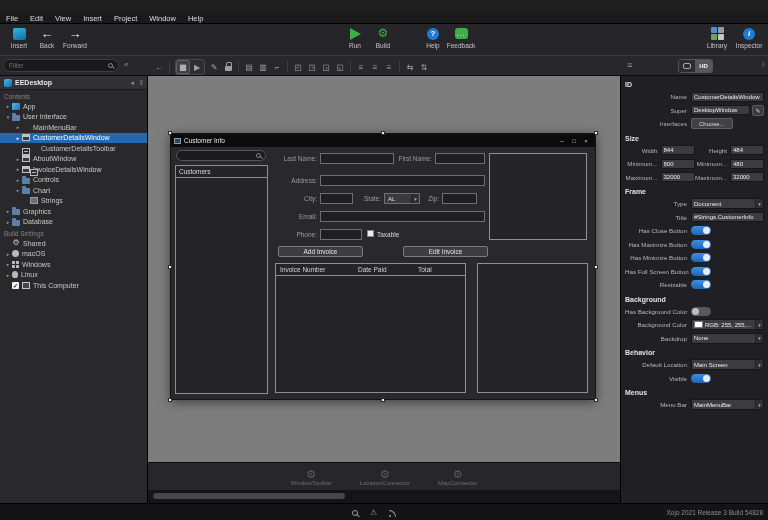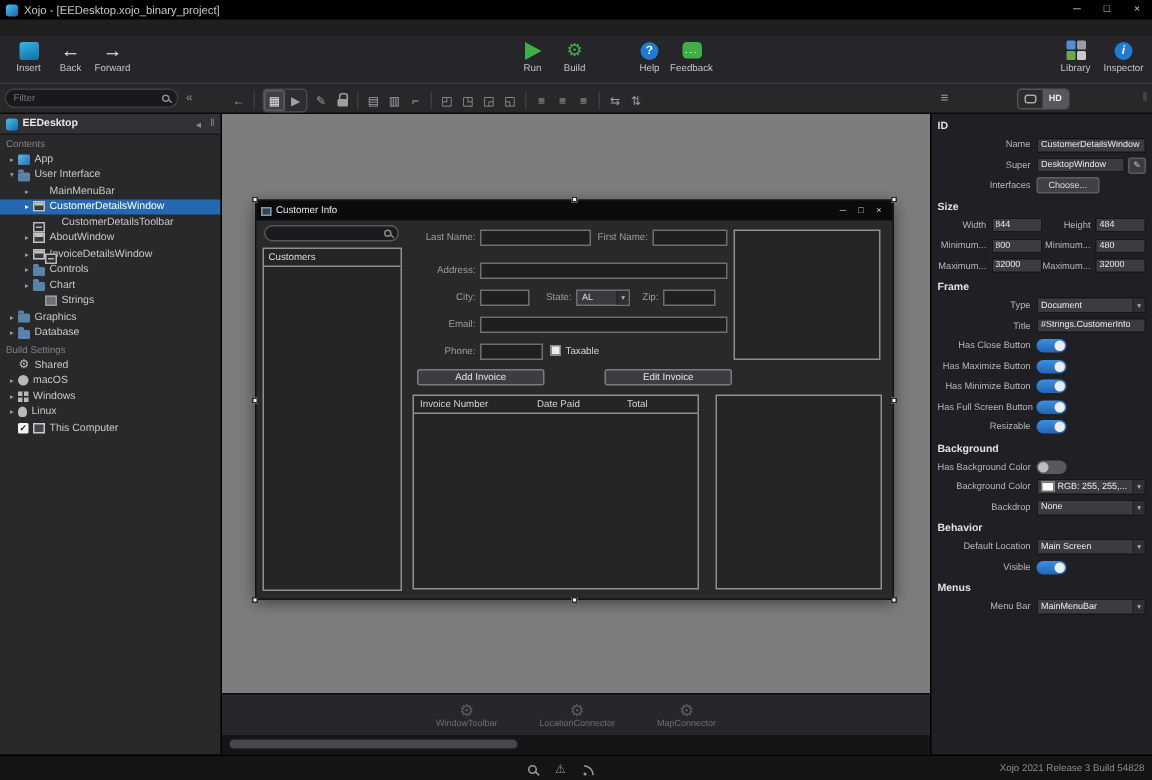--- a/index.html
+++ b/index.html
@@ -194,29 +194,30 @@
     border-radius:50%;background:#9a9a9a}
   .sbrss::after{content:"";position:absolute;left:0;bottom:0;width:6px;height:6px;
     border:1px solid #9a9a9a;border-left:none;border-bottom:none;border-radius:0 100% 0 0}
   .sb-version{position:absolute;right:5px;top:5px;font-size:6.5px;color:#8e8e92}
 </style>
 </head>
 <body>
 
 <div class="app">
 
-  <div class="titlebar">
-    <span class="app-icon"></span>
-    <span>Xojo - [EEDesktop.xojo_binary_project]</span>
-    <span class="sp"></span>
-    <span class="winbtn">─</span>
-    <span class="winbtn">□</span>
-    <span class="winbtn">×</span>
+
+  <div class="menubar">
+    <span class="menu-item">File</span>
+    <span class="menu-item">Edit</span>
+    <span class="menu-item">View</span>
+    <span class="menu-item">Insert</span>
+    <span class="menu-item">Project</span>
+    <span class="menu-item">Window</span>
+    <span class="menu-item">Help</span>
   </div>
-
 
   <div class="toolbar">
     <div class="tbi" style="left:2px">
       <span class="ic">
           <span class="ic-cube"></span>
         </span>
       <span class="lb">Insert</span>
     </div>
     <div class="tbi" style="left:30px">
       <span class="ic ic-arrow">←</span>

